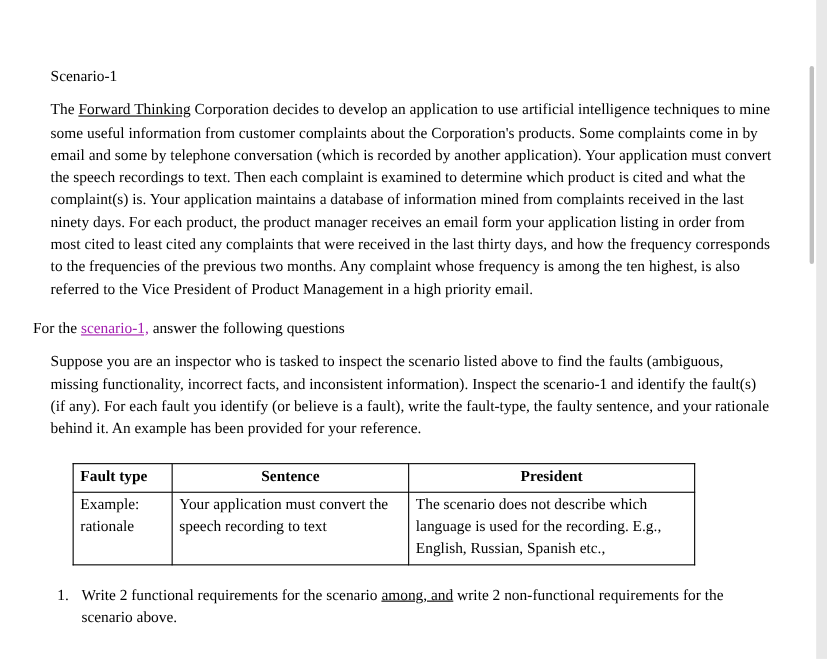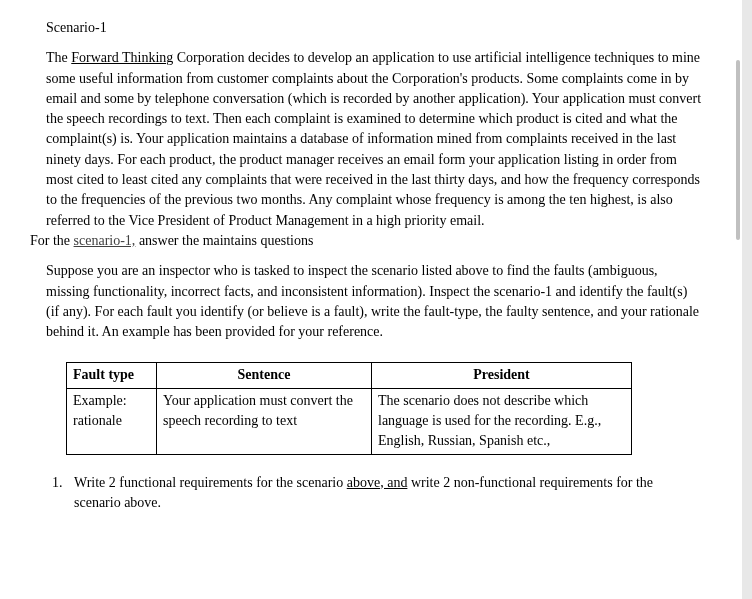--- a/index.html
+++ b/index.html
@@ -25,35 +25,36 @@
       right: 2px;
       top: 60px;
       width: 4px;
       height: 180px;
       background: #c0c0c0;
       border-radius: 2px;
     }
     .scenario-title {
       margin-left: 16px;
       margin-bottom: 10px;
+      margin-top: 43px;
     }
     .main-para {
       margin-left: 16px;
-      margin-bottom: 0;
+      margin-bottom: 16px;
       text-align: left;
     }
     .underline {
       text-decoration: underline;
     }
     .instruction {
       margin-left: 0;
       margin-bottom: 10px;
     }
     .link-ref {
-      color: #404040;
+      color: #a21caf;
       text-decoration: underline;
     }
     .suppose-para {
       margin-left: 16px;
       margin-bottom: 20px;
     }
     table {
       border-collapse: collapse;
       margin-left: 36px;
       margin-top: 6px;
@@ -99,21 +100,21 @@
 </head>
 <body>
 
 <div class="scenario-title">Scenario-1</div>
 
 <div class="main-para">
   <span>The </span><span class="underline">Forward Thinking</span><span> Corporation decides to develop an application to use artificial intelligence techniques to mine some useful information from customer complaints about the Corporation's products.  Some complaints come in by email and some by telephone conversation (which is recorded by another application).  Your application must convert the speech recordings to text.  Then each complaint is examined to determine which product is cited and what the complaint(s) is.  Your application maintains a database of information mined from complaints received in the last ninety days.  For each product, the product manager receives an email form your application listing in order from most cited to least cited any complaints that were received in the last thirty days, and how the frequency corresponds to the frequencies of the previous two months.  Any complaint whose frequency is among the ten highest, is also referred to the Vice President of Product Management in a high priority email.</span>
 </div>
 
 <div class="instruction">
-  <span>For the </span><span class="link-ref">scenario-1,</span><span> answer the maintains questions</span>
+  <span>For the </span><span class="link-ref">scenario-1,</span><span> answer the following questions</span>
 </div>
 
 <div class="suppose-para">Suppose you are an inspector who is tasked to inspect the scenario listed above to find the faults (ambiguous, missing functionality, incorrect facts, and inconsistent information). Inspect the scenario-1 and identify the fault(s) (if any). For each fault you identify (or believe is a fault), write the fault-type, the faulty sentence, and your rationale behind it. An example has been provided for your reference.</div>
 
 <table>
   <tbody>
       <tr>
     <th class="col-fault">Fault type</th>
     <th class="col-sentence">Sentence</th>
     <th class="col-rationale">President</th>
@@ -121,15 +122,15 @@
   <tr>
     <td class="col-fault">Example: rationale</td>
     <td class="col-sentence">Your application must convert the speech recording to text</td>
     <td class="col-rationale">The scenario does not describe which language is used for the recording. E.g., English, Russian, Spanish etc.,</td>
   </tr>
 </tbody>
   </table>
 
 <ol class="question-list">
   <li>
-    <span>Write 2 functional requirements for the scenario </span><span class="above-and">above, and</span><span> write 2 non-functional requirements for the scenario above.</span>
+    <span>Write 2 functional requirements for the scenario </span><span class="above-and">among, and</span><span> write 2 non-functional requirements for the scenario above.</span>
   </li>
 </ol>
 
 </body></html>

